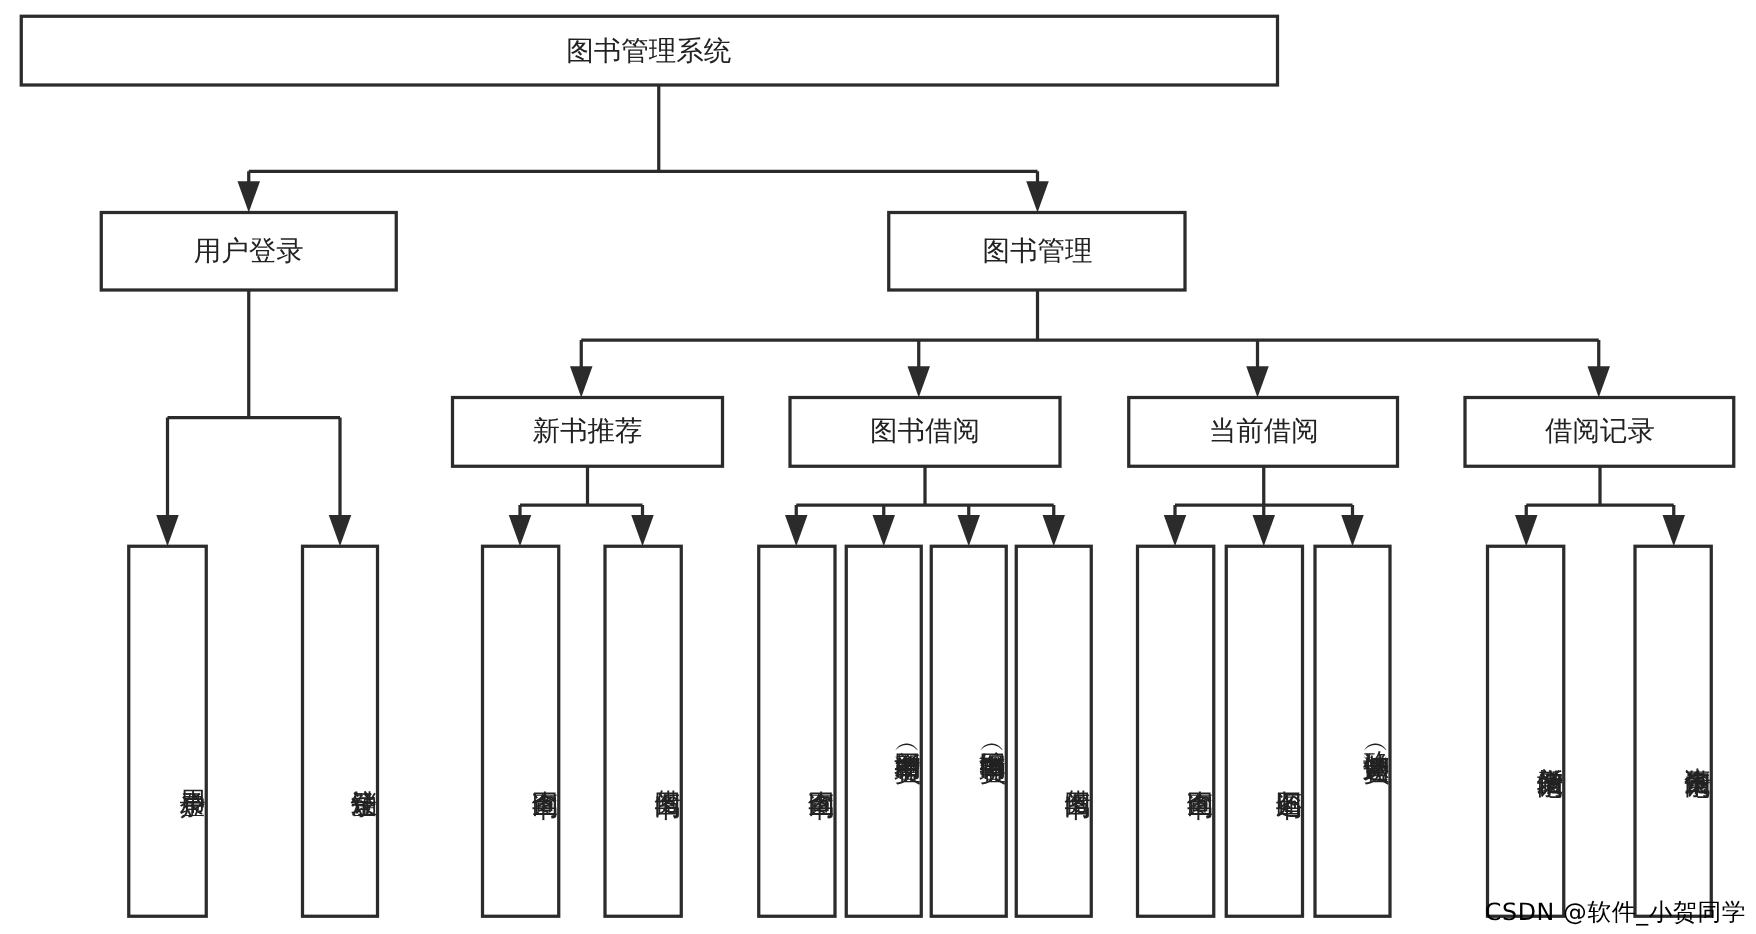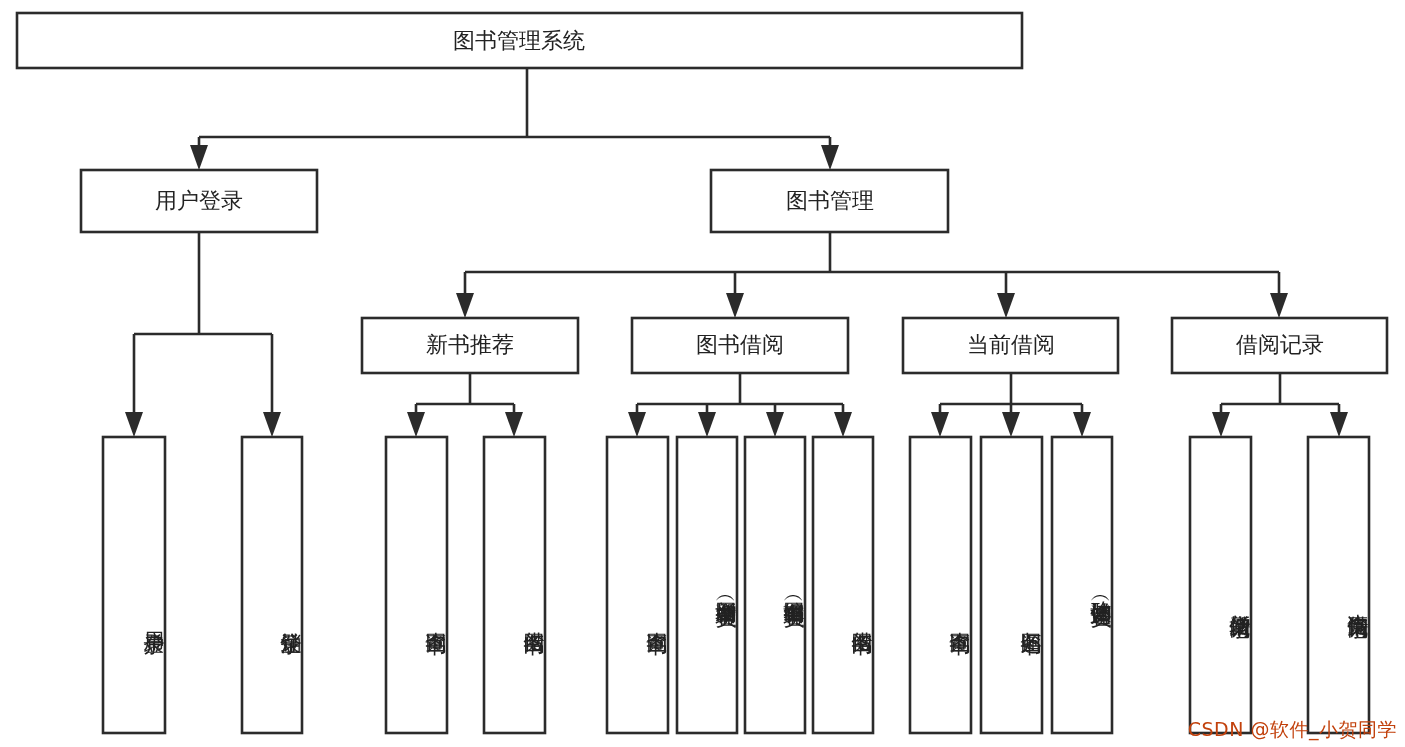--- a/index.html
+++ b/index.html
@@ -63,21 +63,21 @@
     color: #222222;
     white-space: nowrap;
     pointer-events: none;
   }
   .watermark {
     position: absolute;
     right: 8px;
     bottom: 4px;
     font-family: "DejaVu Sans", "Liberation Sans", sans-serif;
     font-size: 19px;
-    color: #c2410c;
+    color: #000000;
     letter-spacing: 0.5px;
     white-space: nowrap;
   }
 </style>
 </head>
 <body>
 
 <div id="diagram-root">
 
   <svg id="tree-svg" viewBox="0 0 1405 747">

